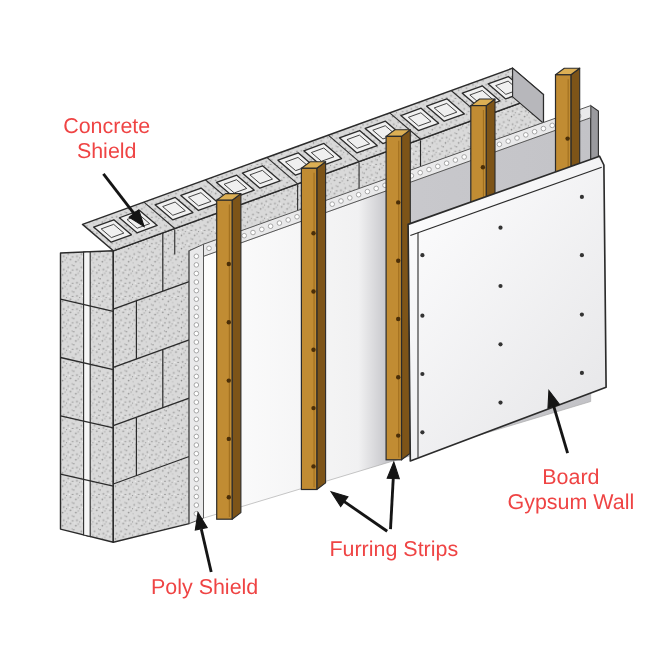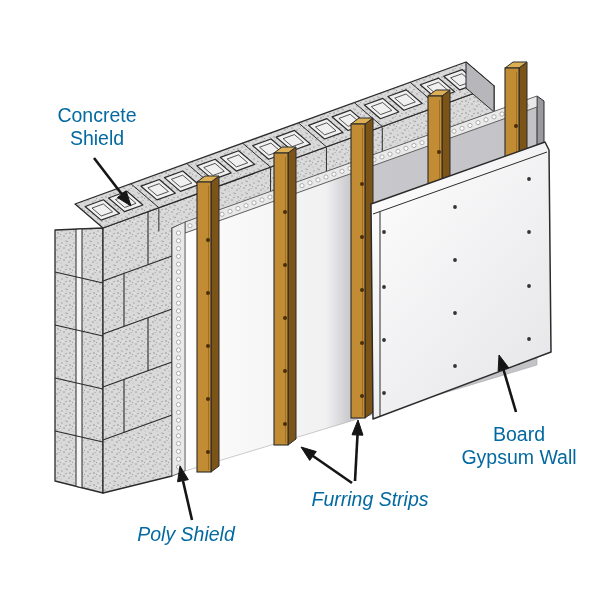--- a/index.html
+++ b/index.html
@@ -1,19 +1,19 @@
 <!DOCTYPE html>
 <html><head>
 <meta charset="utf-8">
 <style>
   html,body{margin:0;padding:0;background:#ffffff;}
   .stage{position:relative;width:600px;height:600px;background:#fff;overflow:hidden;
          font-family:"Liberation Sans", sans-serif;}
   .stage svg{position:absolute;left:0;top:0;}
-  .lbl{position:absolute;text-align:center;font-size:19.5px;line-height:23px;color:#0369a1;}
+  .lbl{position:absolute;text-align:center;font-size:19.5px;line-height:23px;color:#ef4444;}
   .lbl span{display:block;}
 </style>
 </head>
 <body>
 
 <div class="stage">
 
   <svg id="diagram" width="600" height="600" viewBox="0 0 600 600">
       <defs>
         <pattern id="speckle" width="12" height="12" patternUnits="userSpaceOnUse">
@@ -269,25 +269,25 @@
           <polygon points="499,355 508.6680722805336,367.7192129622229 498.15450318459216,370.9541572994356" stroke-width="1"></polygon>
         </g>
       </g>
     </svg>
 
   <div class="lbl" style="left:27px;top:104px;width:140px;">
     <span>Concrete</span>
     <span>Shield</span>
   </div>
 
-  <div class="lbl" style="left:116px;top:523px;width:140px;font-style:italic;">
+  <div class="lbl" style="left:116px;top:523px;width:140px;">
     <span>Poly Shield</span>
   </div>
 
-  <div class="lbl" style="left:300px;top:488px;width:140px;font-style:italic;">
+  <div class="lbl" style="left:288px;top:488px;width:140px;">
     <span>Furring Strips</span>
   </div>
 
   <div class="lbl" style="left:449px;top:423px;width:140px;">
     <span>Board</span>
     <span>Gypsum Wall</span>
   </div>
 
 </div>
 

